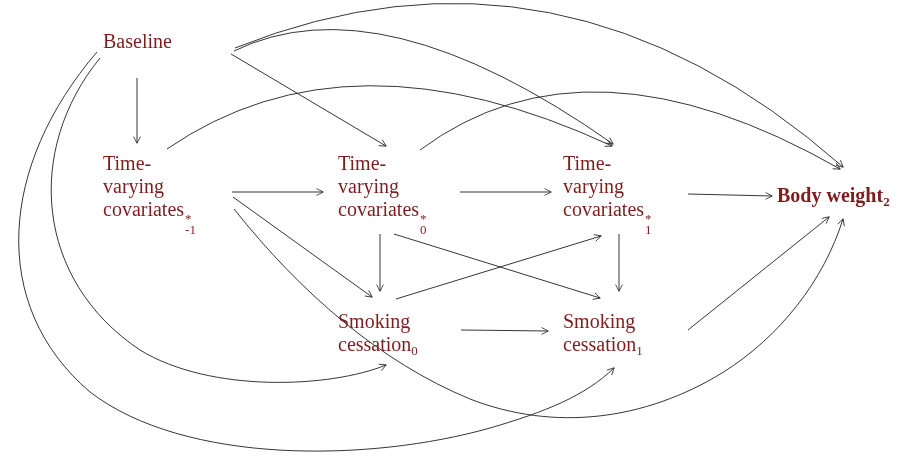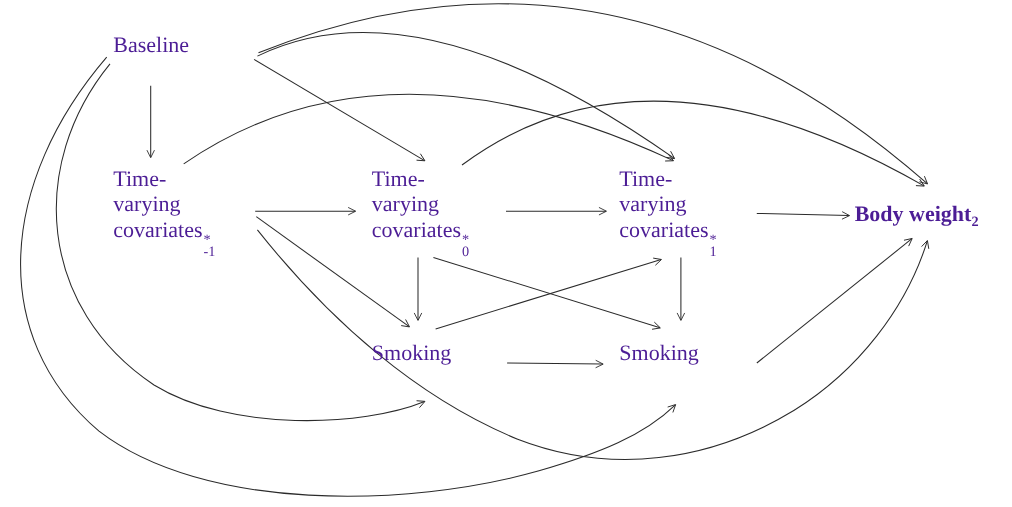--- a/index.html
+++ b/index.html
@@ -1,18 +1,18 @@
 <!DOCTYPE html>
 <html><head>
 <meta charset="utf-8">
 <style>
   html,body{margin:0;padding:0;background:#ffffff;}
   .canvas{
     position:relative;width:920px;height:461px;background:#ffffff;
-    font-family:"Liberation Serif", serif;color:#4c1d95;overflow:hidden;
+    font-family:"Liberation Serif", serif;color:#7f1d1d;overflow:hidden;
   }
   svg.wires{position:absolute;left:0;top:0;width:920px;height:461px;}
   svg.wires path{fill:none;stroke:#2b2b2b;stroke-width:0.95;}
   .node{position:absolute;font-size:20px;line-height:23px;white-space:nowrap;}
   .supx{font-size:13px;vertical-align:7px;line-height:0;}
   .subx{font-size:13px;vertical-align:-4px;line-height:0;}
   .stk{
     display:inline-flex;flex-direction:column;align-items:flex-start;
     font-size:13px;line-height:11px;vertical-align:-7px;margin-left:1px;
   }
@@ -80,23 +80,25 @@
     <div>Time-</div>
     <div>varying</div>
     <div><span>covariates</span><span class="stk">
           <span>*</span>
           <span>1</span>
         </span></div>
   </div>
 
   <div class="node" style="left:338px;top:310px;">
     <div>Smoking</div>
+    <div><span>cessation</span><span class="subx">0</span></div>
   </div>
 
   <div class="node" style="left:563px;top:310px;">
     <div>Smoking</div>
+    <div><span>cessation</span><span class="subx">1</span></div>
   </div>
 
   <div class="node" style="left:777px;top:184px;font-weight:bold;">
     <span>Body weight</span><span class="subx">2</span>
   </div>
 
 </div>
 
 </body></html>

